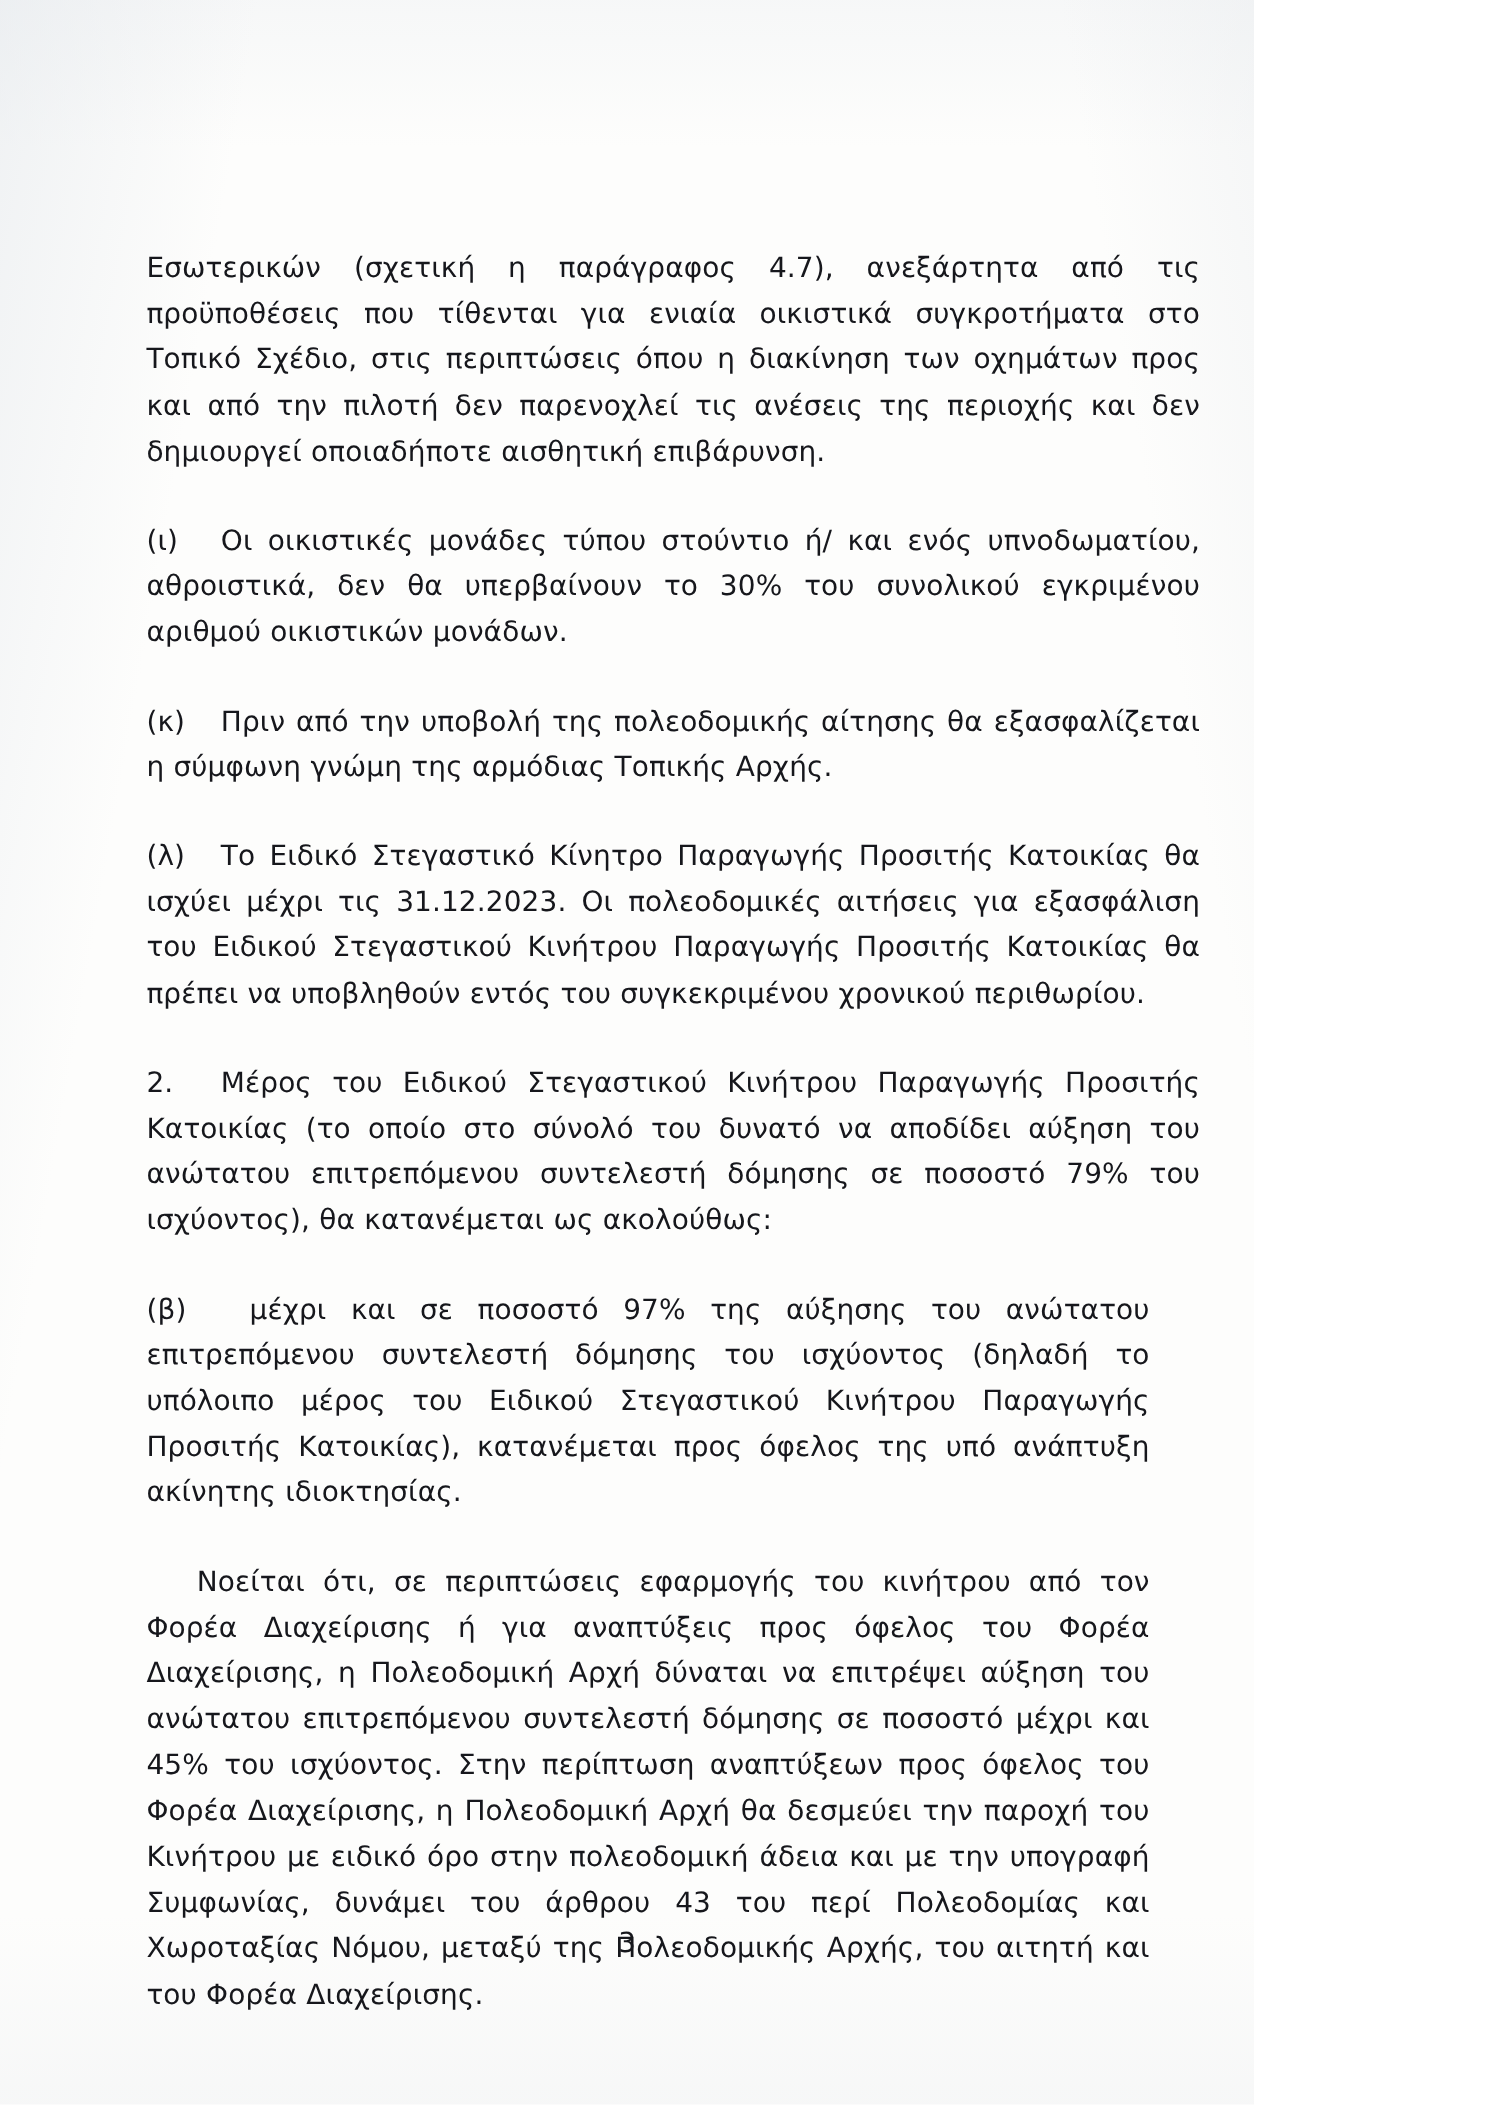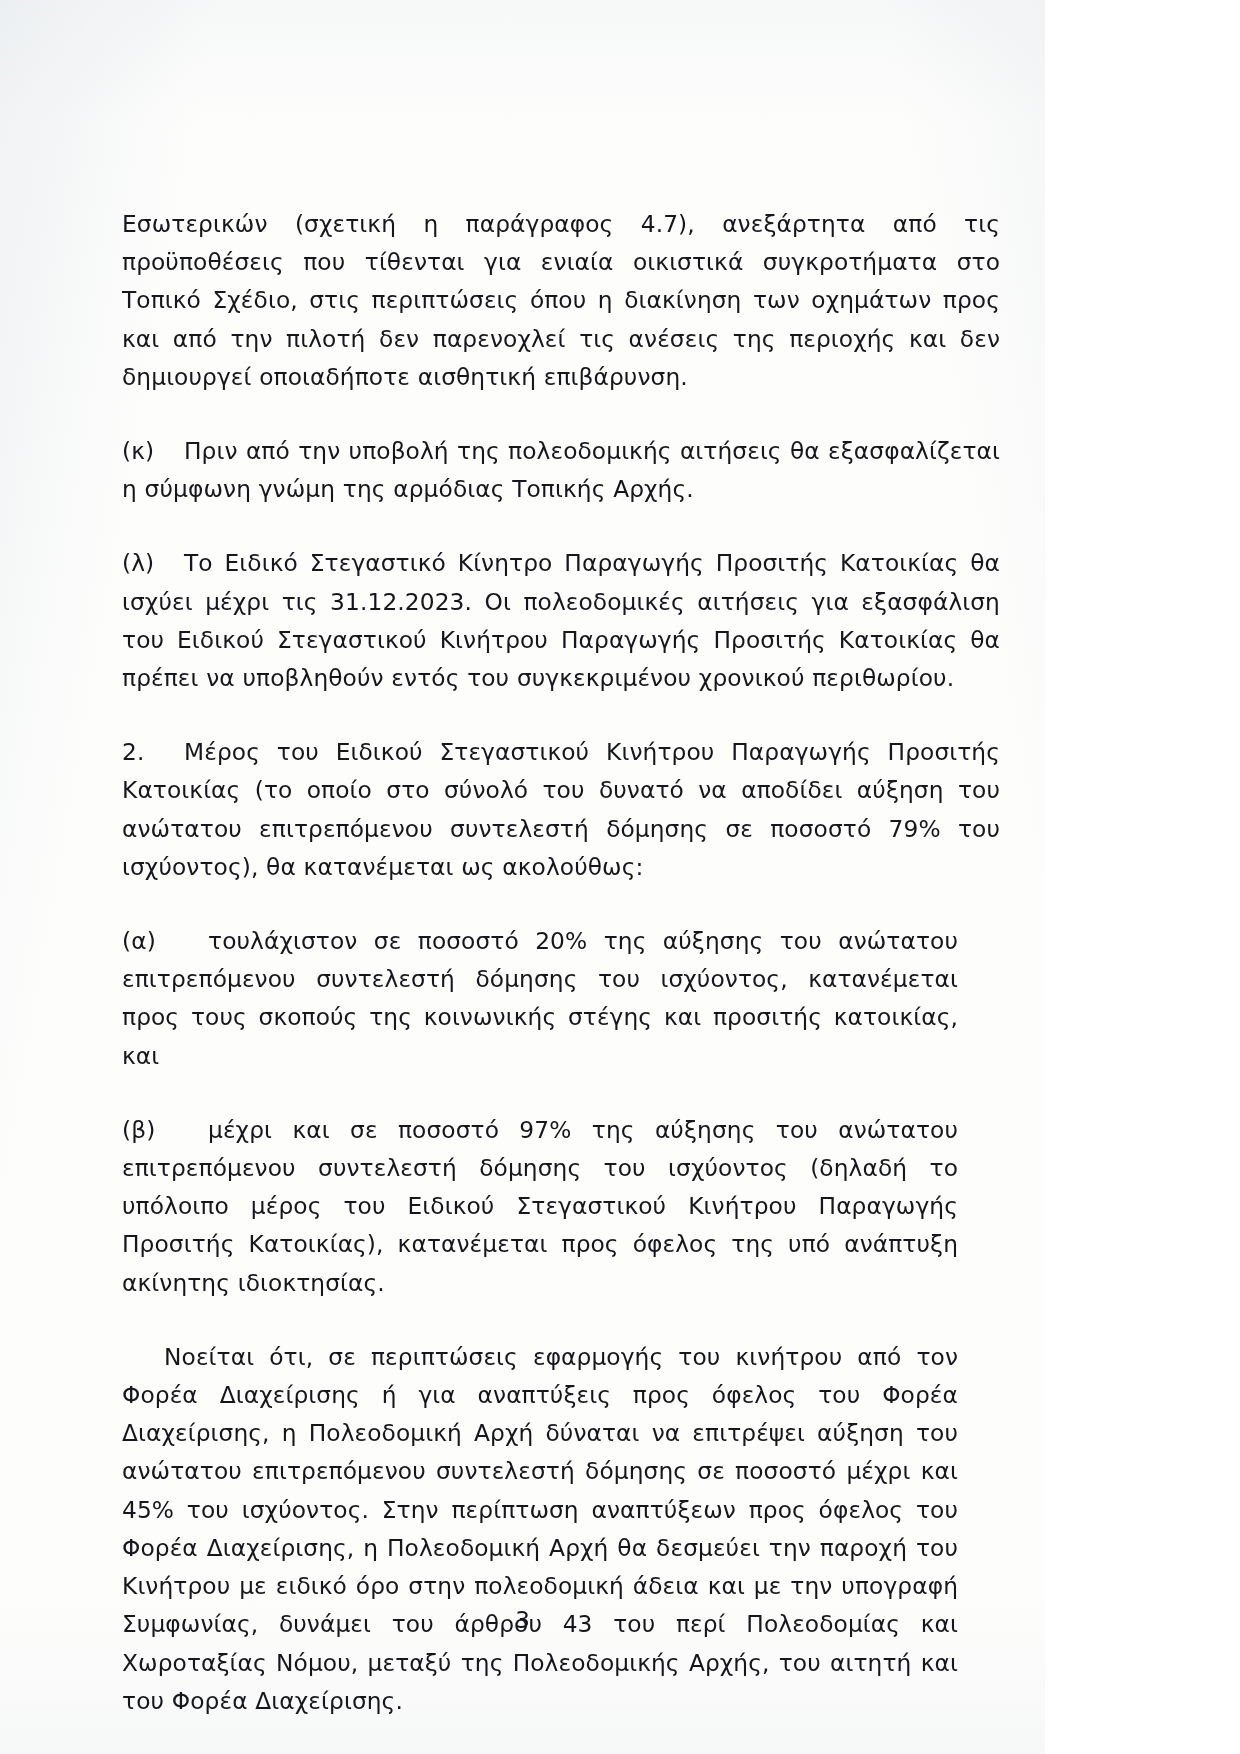--- a/index.html
+++ b/index.html
@@ -85,36 +85,36 @@
 
 <div class="page">
   <div class="scan-tint"></div>
 
   <div class="content">
 
     <p class="para">
       <span>Εσωτερικών (σχετική η παράγραφος 4.7), ανεξάρτητα από τις προϋποθέσεις που τίθενται για ενιαία οικιστικά συγκροτήματα στο Τοπικό Σχέδιο, στις περιπτώσεις όπου η διακίνηση των οχημάτων προς και από την πιλοτή δεν παρενοχλεί τις ανέσεις της περιοχής και δεν δημιουργεί οποιαδήποτε αισθητική επιβάρυνση.</span>
     </p>
 
+    <p class="para gap-lg">
+      <span class="marker">(ι)</span><span>Οι οικιστικές μονάδες τύπου στούντιο ή/ και ενός υπνοδωματίου, αθροιστικά, δεν θα υπερβαίνουν το 30% του συνολικού εγκριμένου αριθμού οικιστικών μονάδων.</span>
+    </p>
 
     <p class="para gap-lg">
-      <span class="marker">(κ)</span><span>Πριν από την υποβολή της πολεοδομικής αιτήσεις θα εξασφαλίζεται η σύμφωνη γνώμη της αρμόδιας Τοπικής Αρχής.</span>
+      <span class="marker">(κ)</span><span>Πριν από την υποβολή της πολεοδομικής αίτησης θα εξασφαλίζεται η σύμφωνη γνώμη της αρμόδιας Τοπικής Αρχής.</span>
     </p>
 
     <p class="para gap-lg">
       <span class="marker">(λ)</span><span>Το Ειδικό Στεγαστικό Κίνητρο Παραγωγής Προσιτής Κατοικίας θα ισχύει μέχρι τις 31.12.2023. Οι πολεοδομικές αιτήσεις για εξασφάλιση του Ειδικού Στεγαστικού Κινήτρου Παραγωγής Προσιτής Κατοικίας θα πρέπει να υποβληθούν εντός του συγκεκριμένου χρονικού περιθωρίου.</span>
     </p>
 
     <p class="para gap-lg">
       <span class="marker-num">2.</span><span>Μέρος του Ειδικού Στεγαστικού Κινήτρου Παραγωγής Προσιτής Κατοικίας (το οποίο στο σύνολό του δυνατό να αποδίδει αύξηση του ανώτατου επιτρεπόμενου συντελεστή δόμησης σε ποσοστό 79% του ισχύοντος), θα κατανέμεται ως ακολούθως:</span>
     </p>
 
-    <p class="para gap-lg indent-block">
-      <span class="marker-alpha">(α)</span><span>τουλάχιστον σε ποσοστό 20% της αύξησης του ανώτατου επιτρεπόμενου συντελεστή δόμησης του ισχύοντος, κατανέμεται προς τους σκοπούς της κοινωνικής στέγης και προσιτής κατοικίας, και</span>
-    </p>
 
     <p class="para gap-lg indent-block">
       <span class="marker-alpha">(β)</span><span>μέχρι και σε ποσοστό 97% της αύξησης του ανώτατου επιτρεπόμενου συντελεστή δόμησης του ισχύοντος (δηλαδή το υπόλοιπο μέρος του Ειδικού Στεγαστικού Κινήτρου Παραγωγής Προσιτής Κατοικίας), κατανέμεται προς όφελος της υπό ανάπτυξη ακίνητης ιδιοκτησίας.</span>
     </p>
 
     <p class="para gap-lg indent-block first-indent">
       <span>Νοείται ότι, σε περιπτώσεις εφαρμογής του κινήτρου από τον Φορέα Διαχείρισης ή για αναπτύξεις προς όφελος του Φορέα Διαχείρισης, η Πολεοδομική Αρχή δύναται να επιτρέψει αύξηση του ανώτατου επιτρεπόμενου συντελεστή δόμησης σε ποσοστό μέχρι και 45% του ισχύοντος. Στην περίπτωση αναπτύξεων προς όφελος του Φορέα Διαχείρισης, η Πολεοδομική Αρχή θα δεσμεύει την παροχή του Κινήτρου με ειδικό όρο στην πολεοδομική άδεια και με την υπογραφή Συμφωνίας, δυνάμει του άρθρου 43 του περί Πολεοδομίας και Χωροταξίας Νόμου, μεταξύ της Πολεοδομικής Αρχής, του αιτητή και του Φορέα Διαχείρισης.</span>
     </p>
 
   </div>

